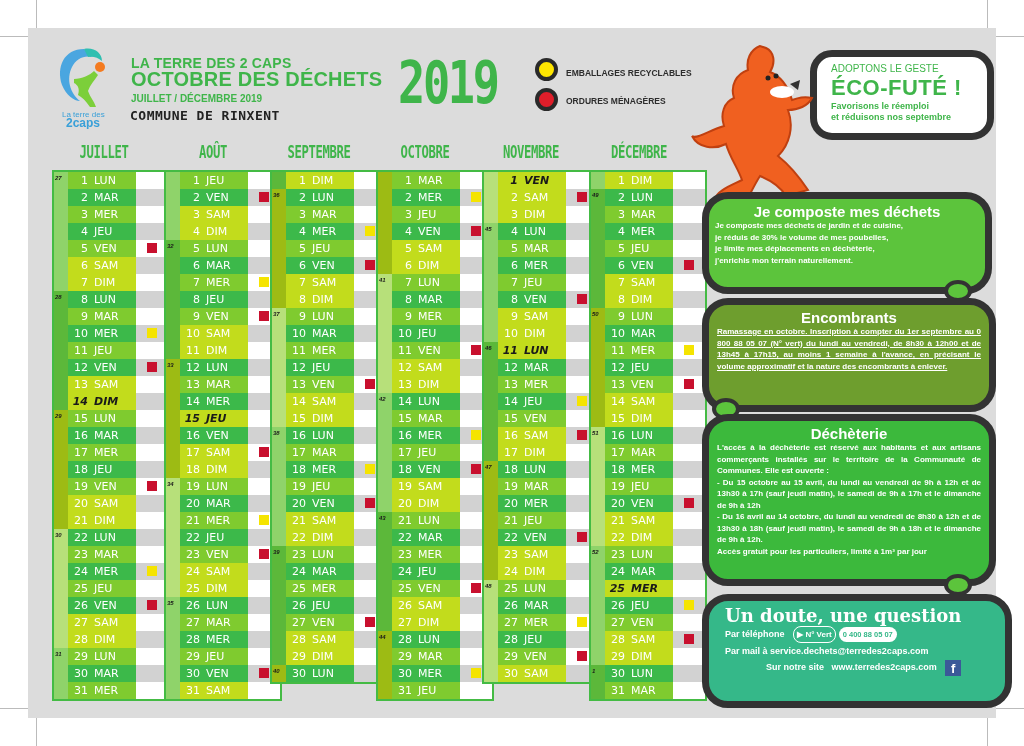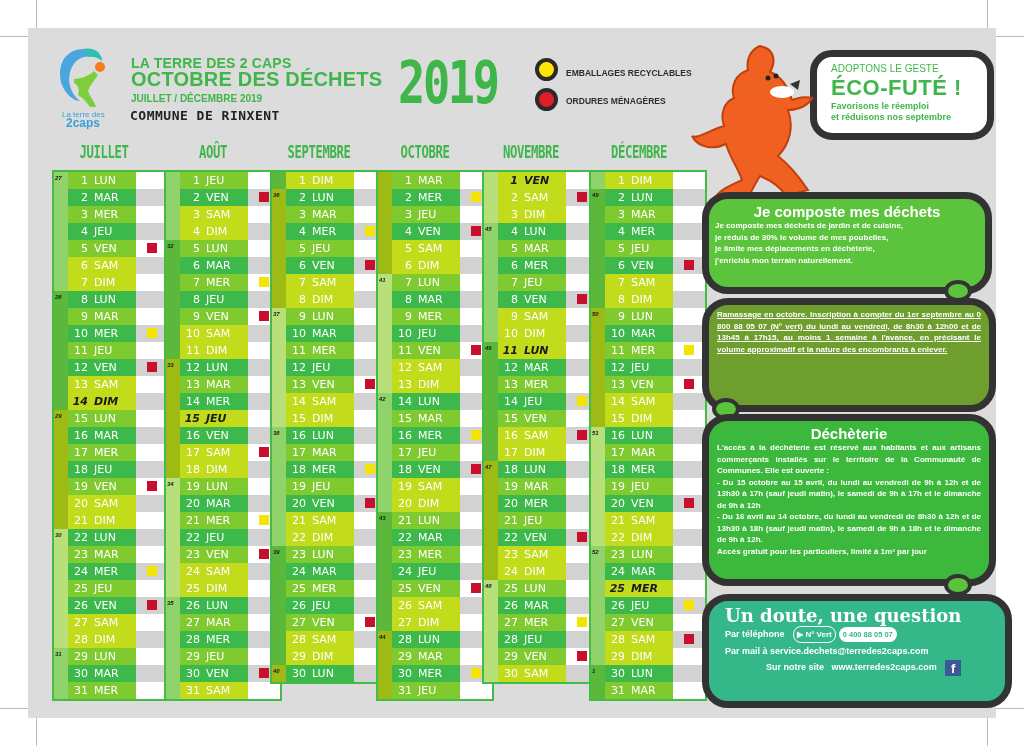--- a/index.html
+++ b/index.html
@@ -1715,20 +1715,21 @@
 <div class="box" style="left:702px;top:192px;width:264px;height:80px;background:#5cc43c;padding:4px 6px;">
   <h3>Je composte mes déchets</h3>
   <p>Je composte mes déchets de jardin et de cuisine,</p>
   <p>je réduis de 30% le volume de mes poubelles,</p>
   <p>je limite mes déplacements en déchèterie,</p>
   <p>j'enrichis mon terrain naturellement.</p>
 </div>
 <div class="blob" style="left:944px;top:280px;width:20px;height:14px;"></div>
 
 <div class="box" style="left:702px;top:298px;width:264px;height:92px;background:#6e9e2e;padding:4px 8px;">
+  <h3>Encombrants</h3>
   <p style="text-align:justify;text-decoration:underline;">Ramassage en octobre. Inscription à compter du 1er septembre au 0 800 88 05 07 (N° vert) du lundi au vendredi, de 8h30 à 12h00 et de 13h45 à 17h15, au moins 1 semaine à l'avance, en précisant le volume approximatif et la nature des encombrants à enlever.</p>
 </div>
 <div class="blob" style="left:712px;top:398px;width:20px;height:14px;"></div>
 
 <div class="box" style="left:702px;top:414px;width:264px;height:150px;background:#3cb93c;padding:4px 8px;">
   <h3>Déchèterie</h3>
   <p style="text-align:justify;">L'accès à la déchèterie est réservé aux habitants et aux artisans commerçants installés sur le territoire de la Communauté de Communes. Elle est ouverte :</p>
   <p style="text-align:justify;">- Du 15 octobre au 15 avril, du lundi au vendredi de 9h à 12h et de 13h30 à 17h (sauf jeudi matin), le samedi de 9h à 17h et le dimanche de 9h à 12h</p>
   <p style="text-align:justify;">- Du 16 avril au 14 octobre, du lundi au vendredi de 8h30 à 12h et de 13h30 à 18h (sauf jeudi matin), le samedi de 9h à 18h et le dimanche de 9h à 12h.</p>
   <p>Accès gratuit pour les particuliers, limité à 1m³ par jour</p>

